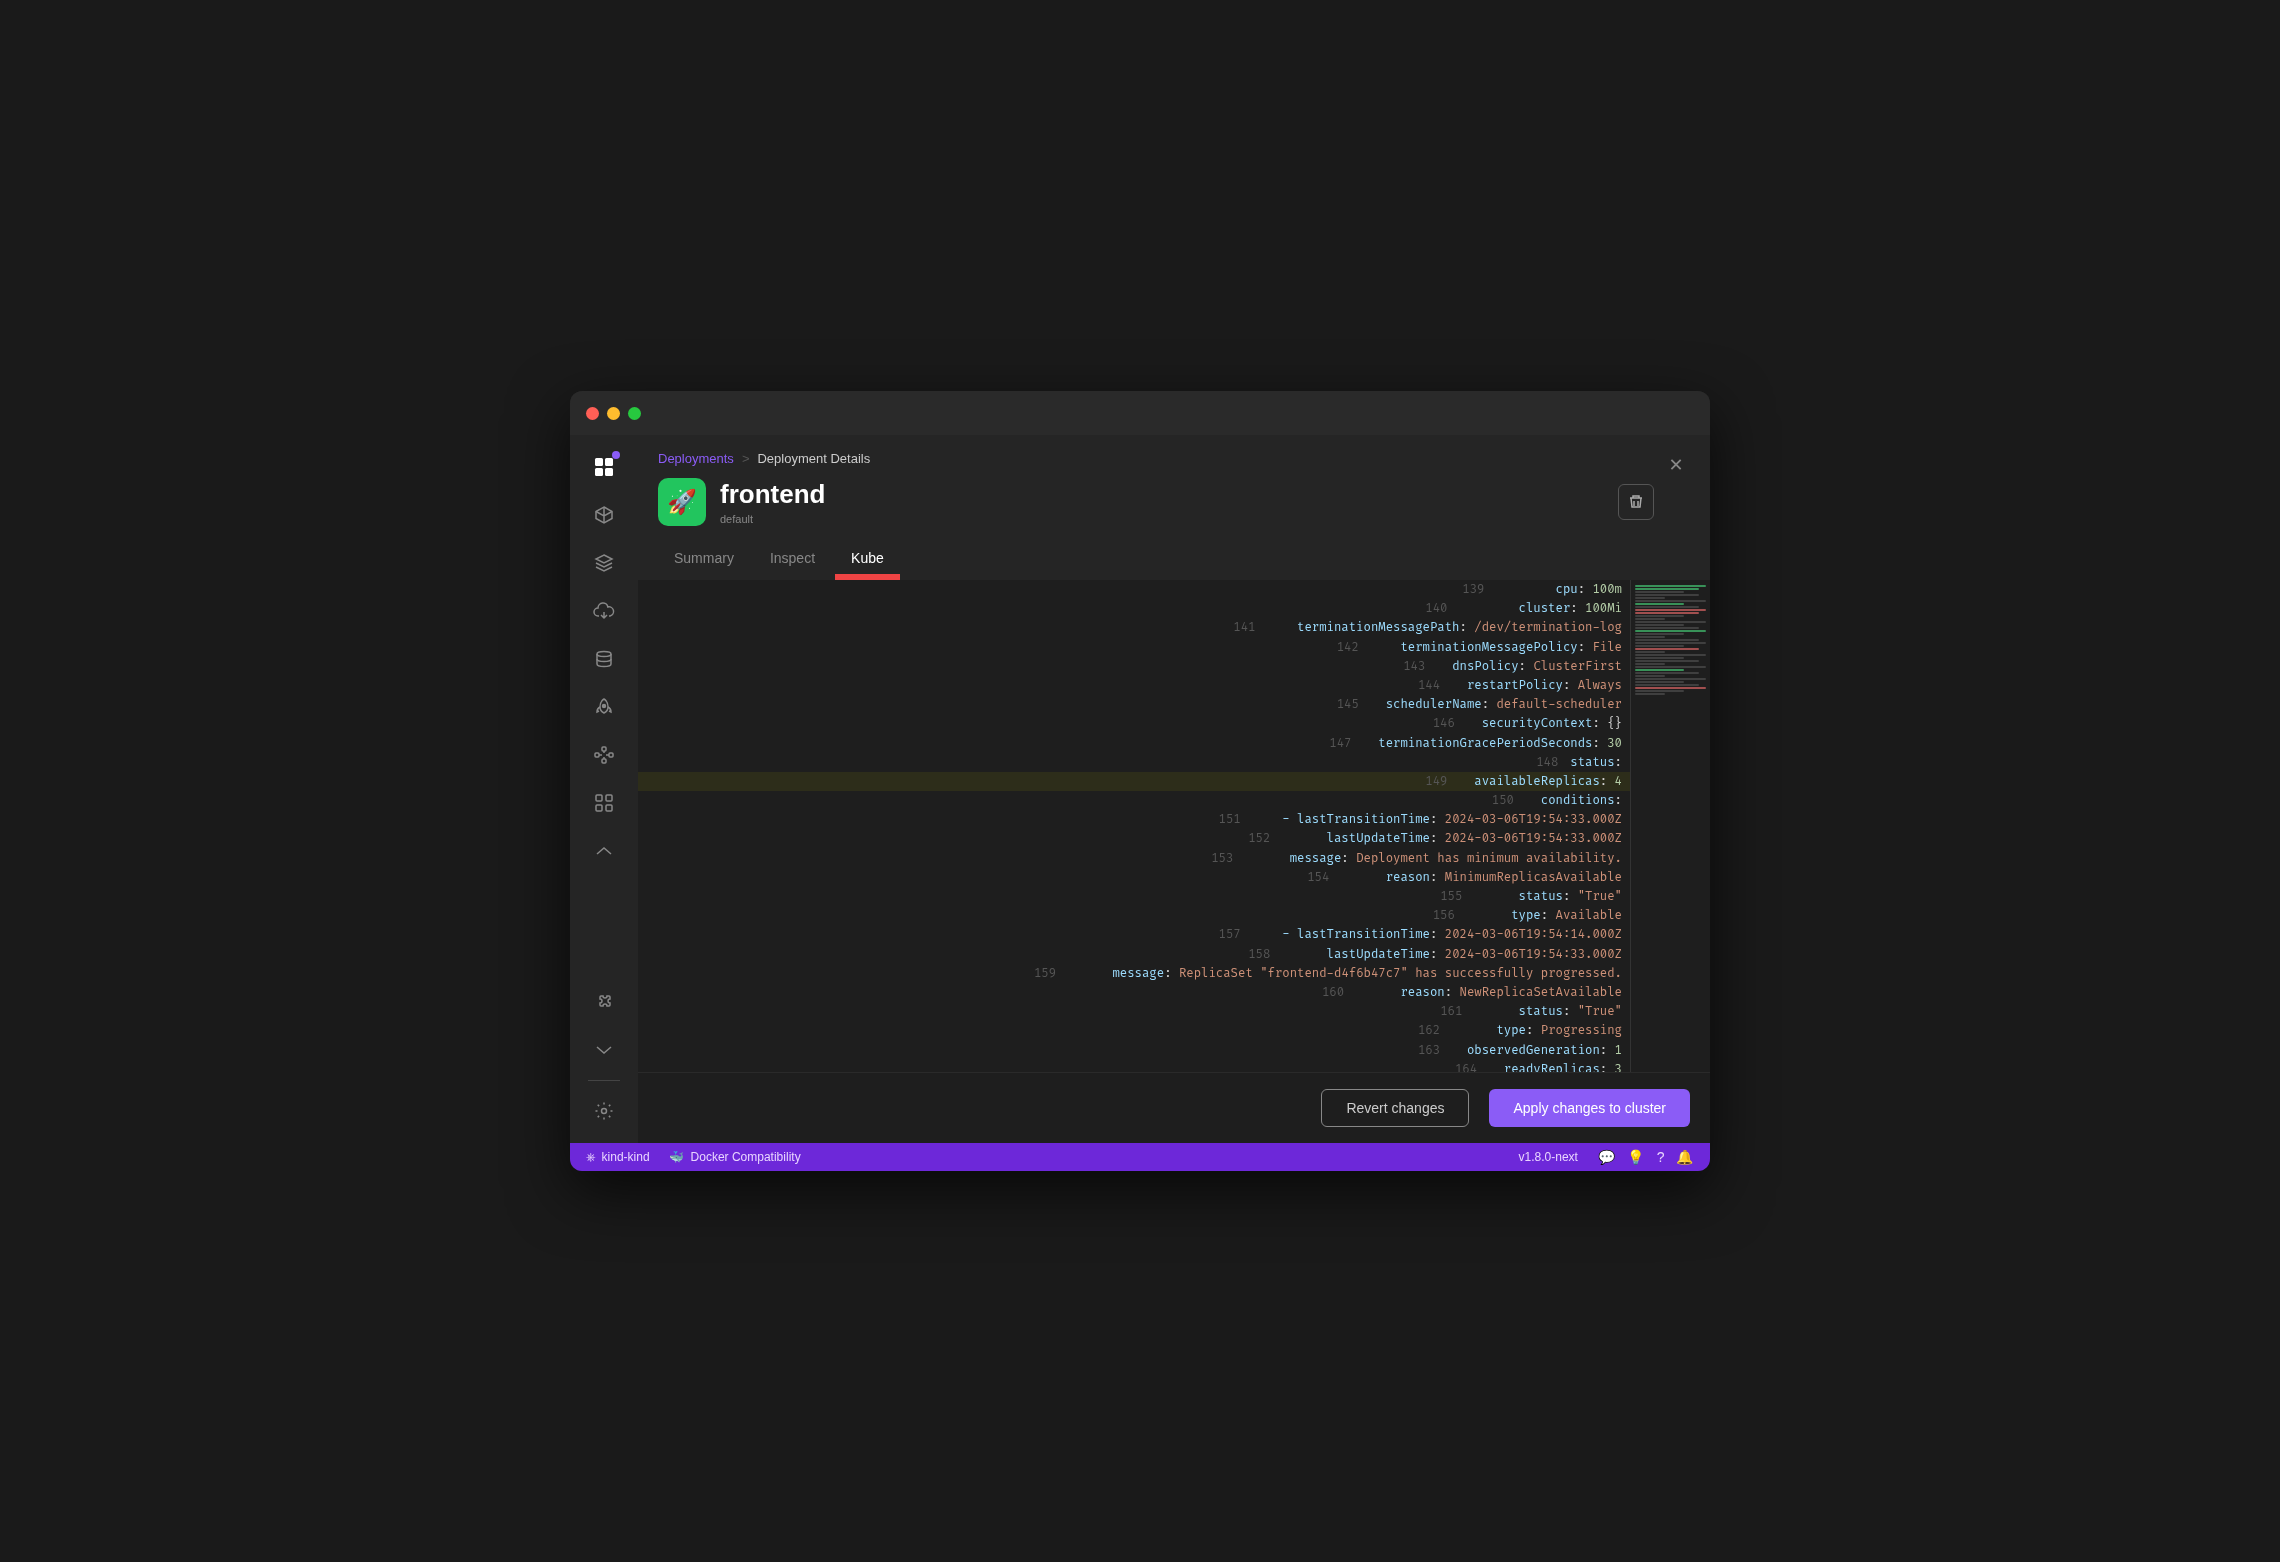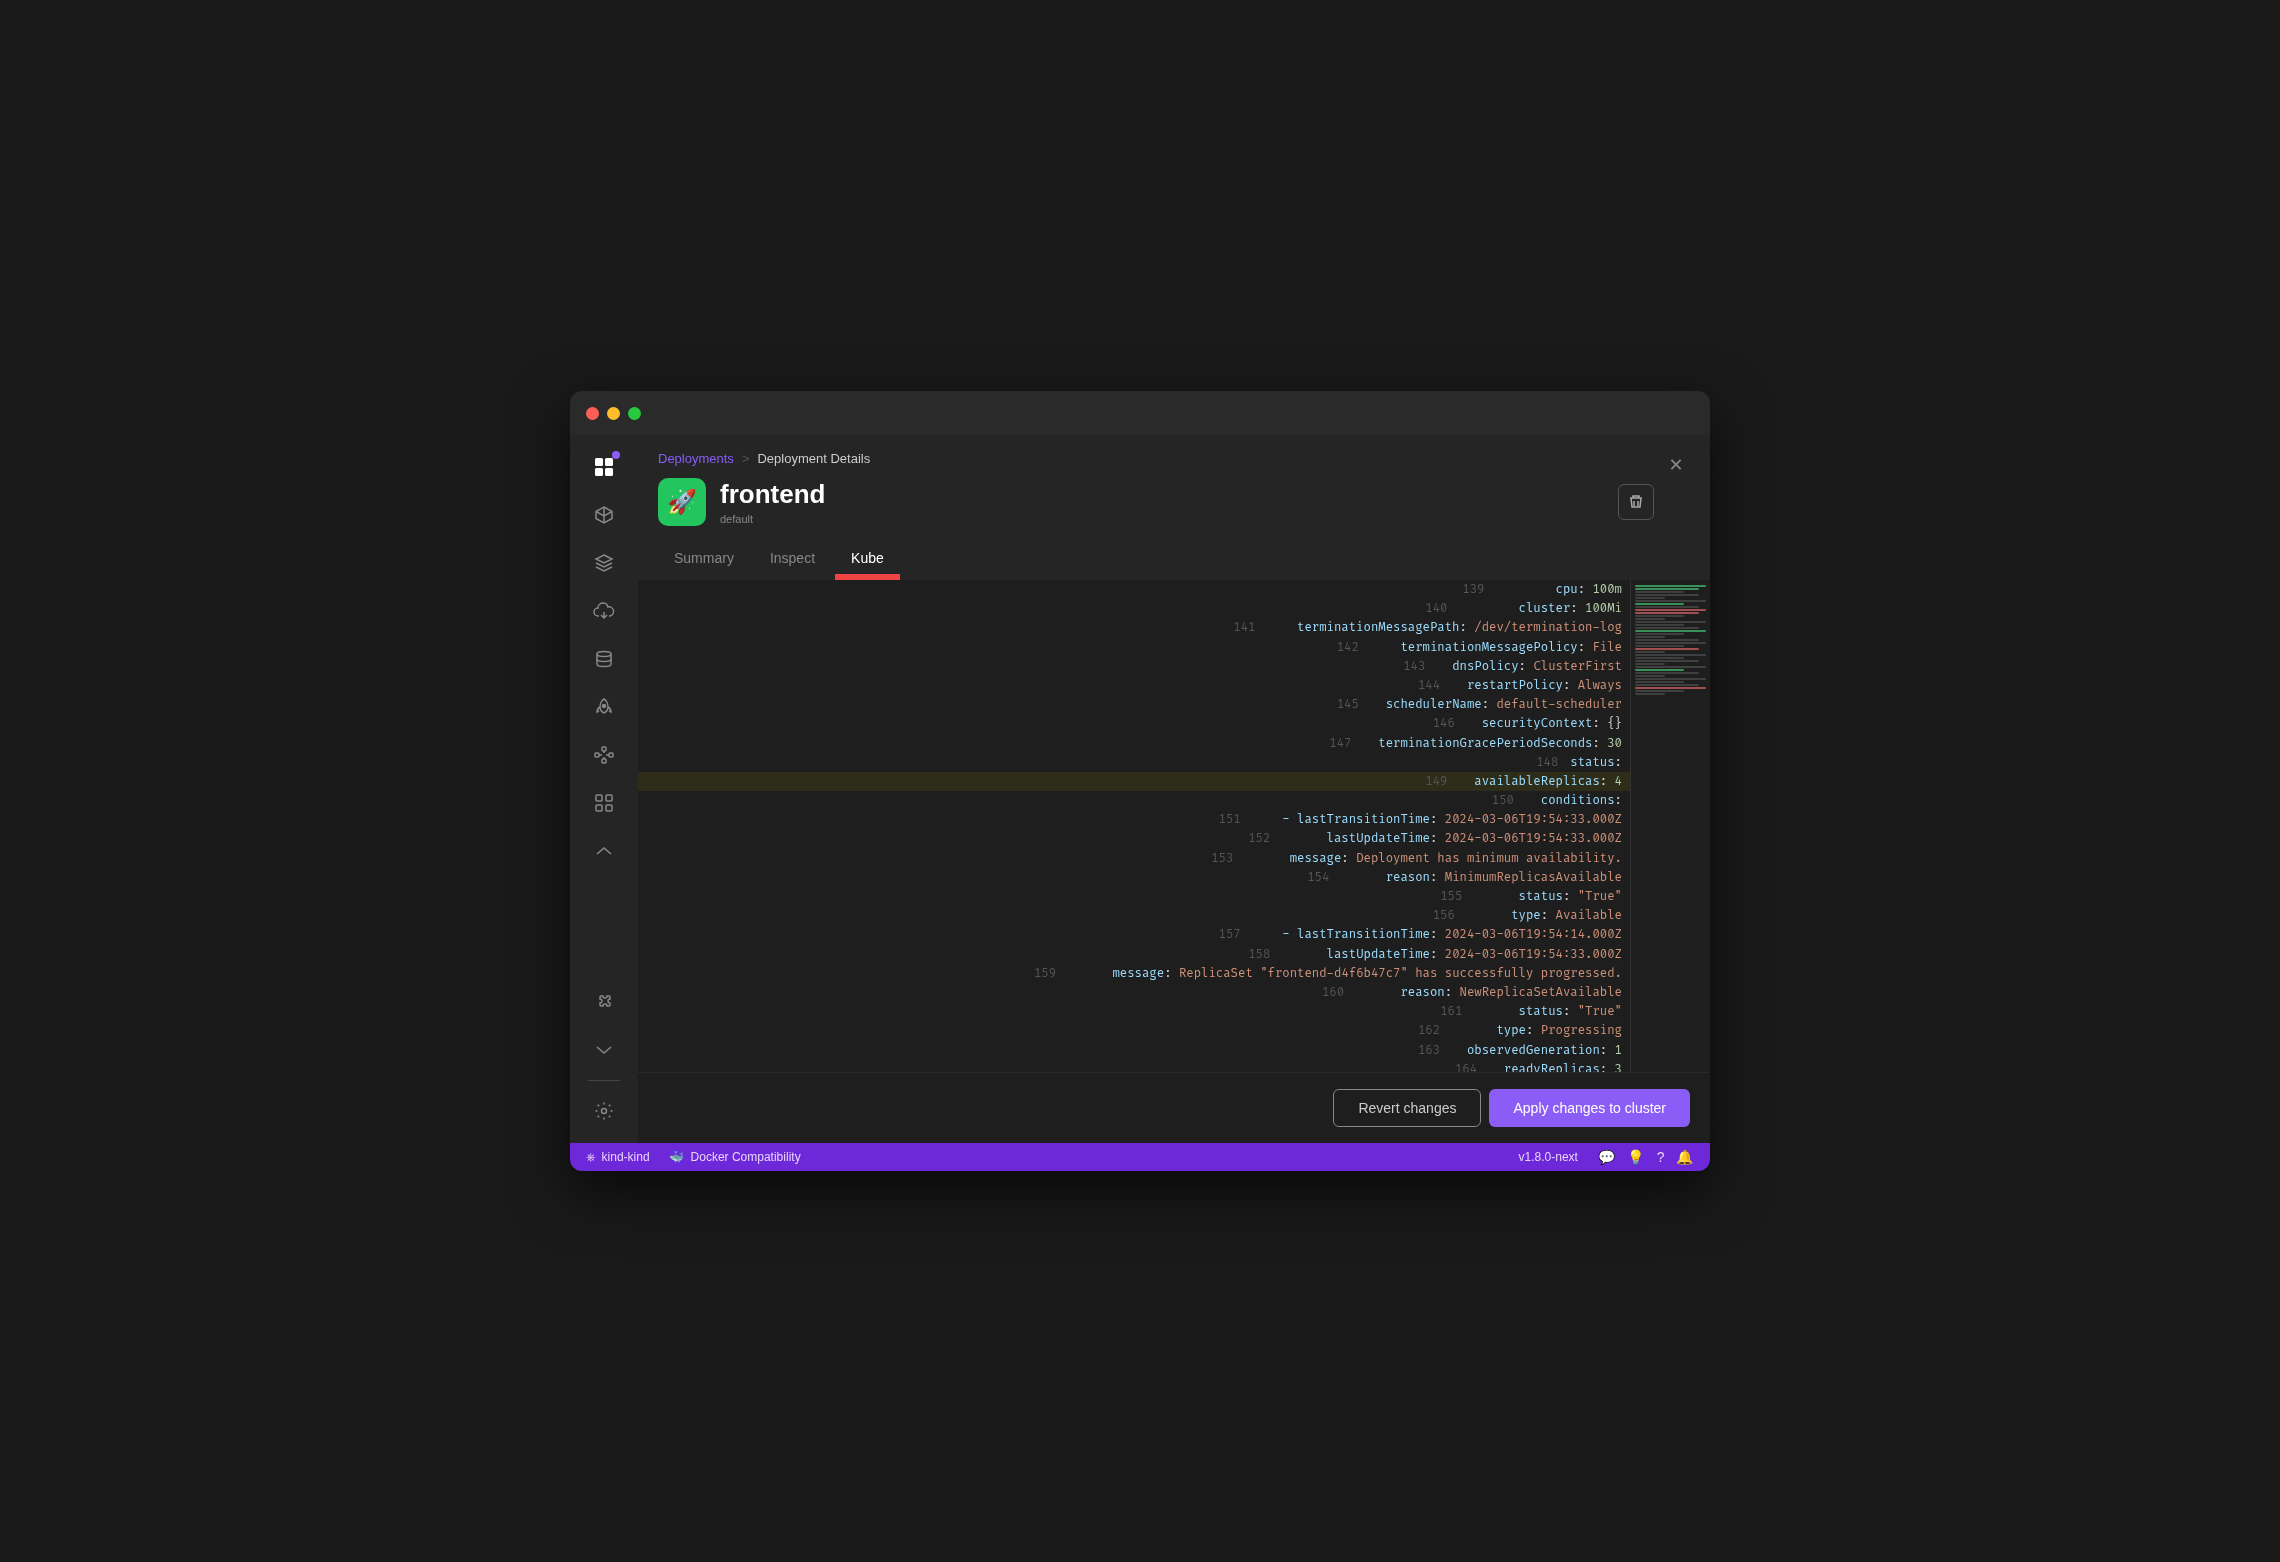--- a/index.html
+++ b/index.html
@@ -240,21 +240,21 @@
     .minimap-line.green { background: #4ade80; }
     .minimap-line.red { background: #f87171; }
     .minimap-line.short { width: 40%; }
     .minimap-line.medium { width: 65%; }
     .minimap-line.long { width: 85%; }
     .minimap-line.full { width: 95%; }
     .bottom-actions {
       padding: 16px 20px;
       display: flex;
       justify-content: flex-end;
-      gap: 8px;
+      gap: 20px;
       background: #1e1e1e;
       border-top: 1px solid #2a2a2a;
       flex-shrink: 0;
     }
     .btn-revert {
       padding: 10px 24px;
       background: transparent;
       border: 1px solid #888;
       border-radius: 6px;
       color: #ccc;

